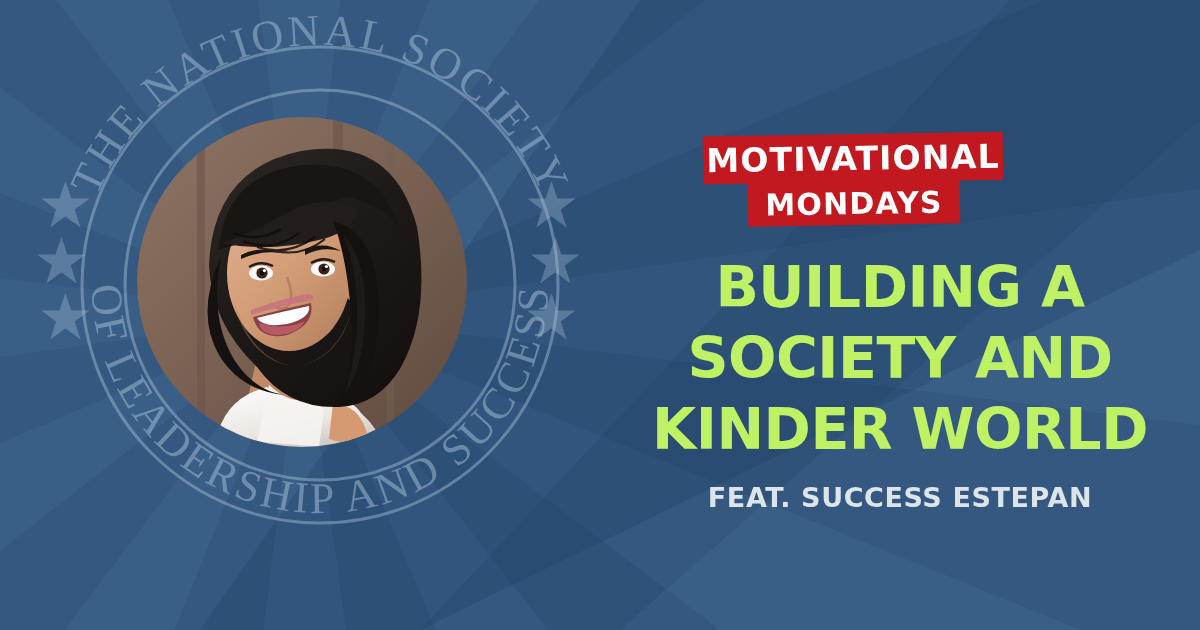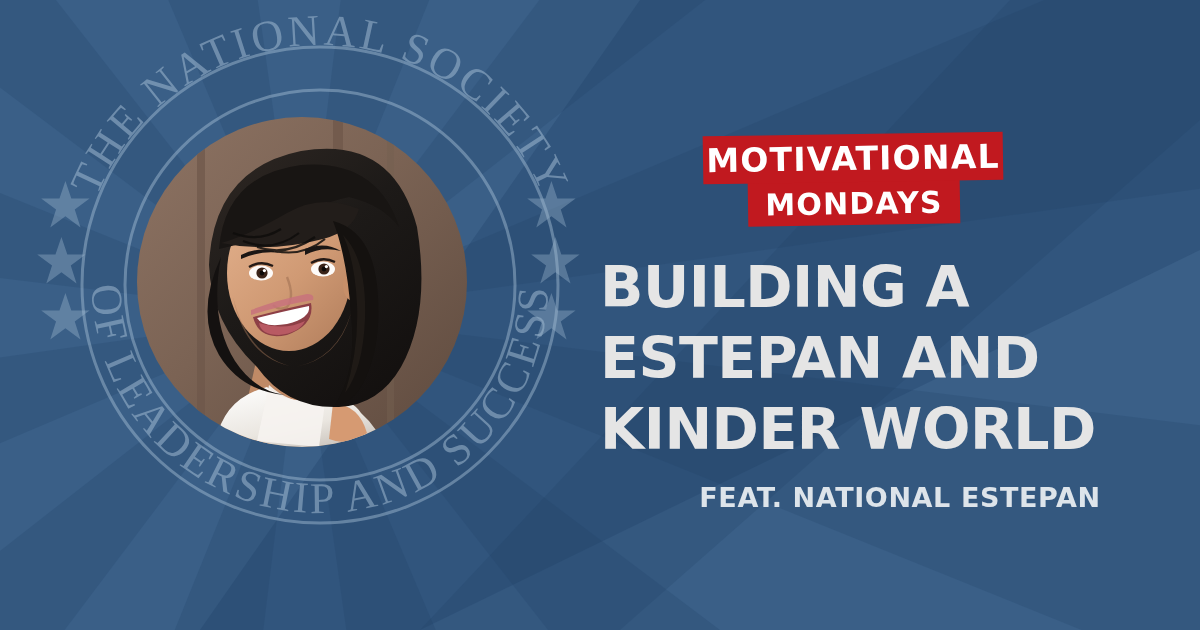--- a/index.html
+++ b/index.html
@@ -127,26 +127,27 @@
     letter-spacing: 1.2px;
     transform: rotate(-0.9deg);
     z-index: 1;
   }
 
   .headline {
     position: absolute;
     left: 0;
     top: 252px;
     width: 600px;
-    color: #e5e5e5;
+    color: #bef264;
     font-family: "DejaVu Sans", sans-serif;
     font-weight: 700;
     font-size: 57px;
     line-height: 71px;
     letter-spacing: -0.5px;
+    text-align: center;
   }
   .headline .hl {
     display: block;
     white-space: nowrap;
   }
 
   .subtitle {
     position: absolute;
     left: 0;
     top: 482px;
@@ -312,20 +313,20 @@
 
   <div class="content">
 
     <div class="badge-wrap">
       <div class="badge badge-top">MOTIVATIONAL</div>
       <div class="badge badge-bottom">MONDAYS</div>
     </div>
 
     <div class="headline">
       <span class="hl">BUILDING A</span>
-      <span class="hl">ESTEPAN AND</span>
+      <span class="hl">SOCIETY AND</span>
       <span class="hl">KINDER WORLD</span>
     </div>
 
-    <div class="subtitle">FEAT. NATIONAL ESTEPAN</div>
+    <div class="subtitle">FEAT. SUCCESS ESTEPAN</div>
   </div>
 
 </div>
 
 </body></html>

